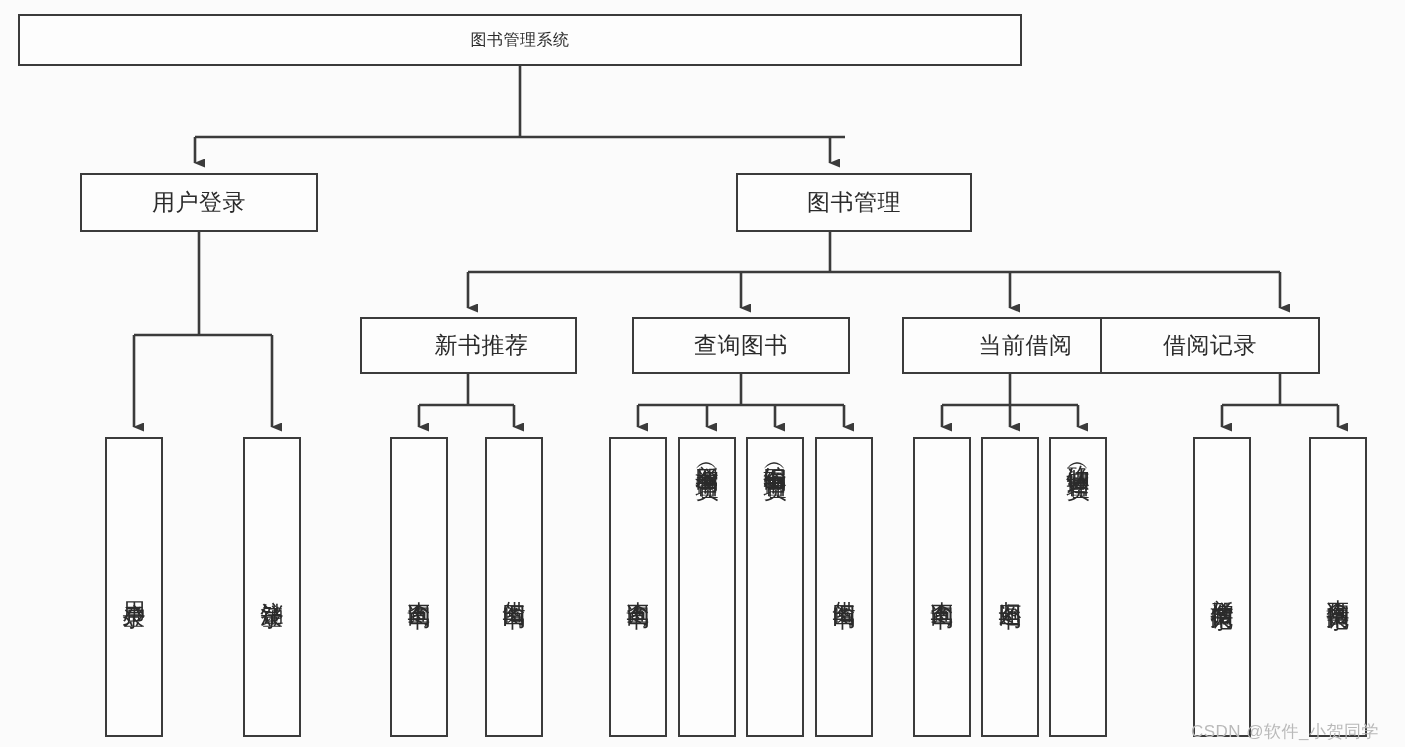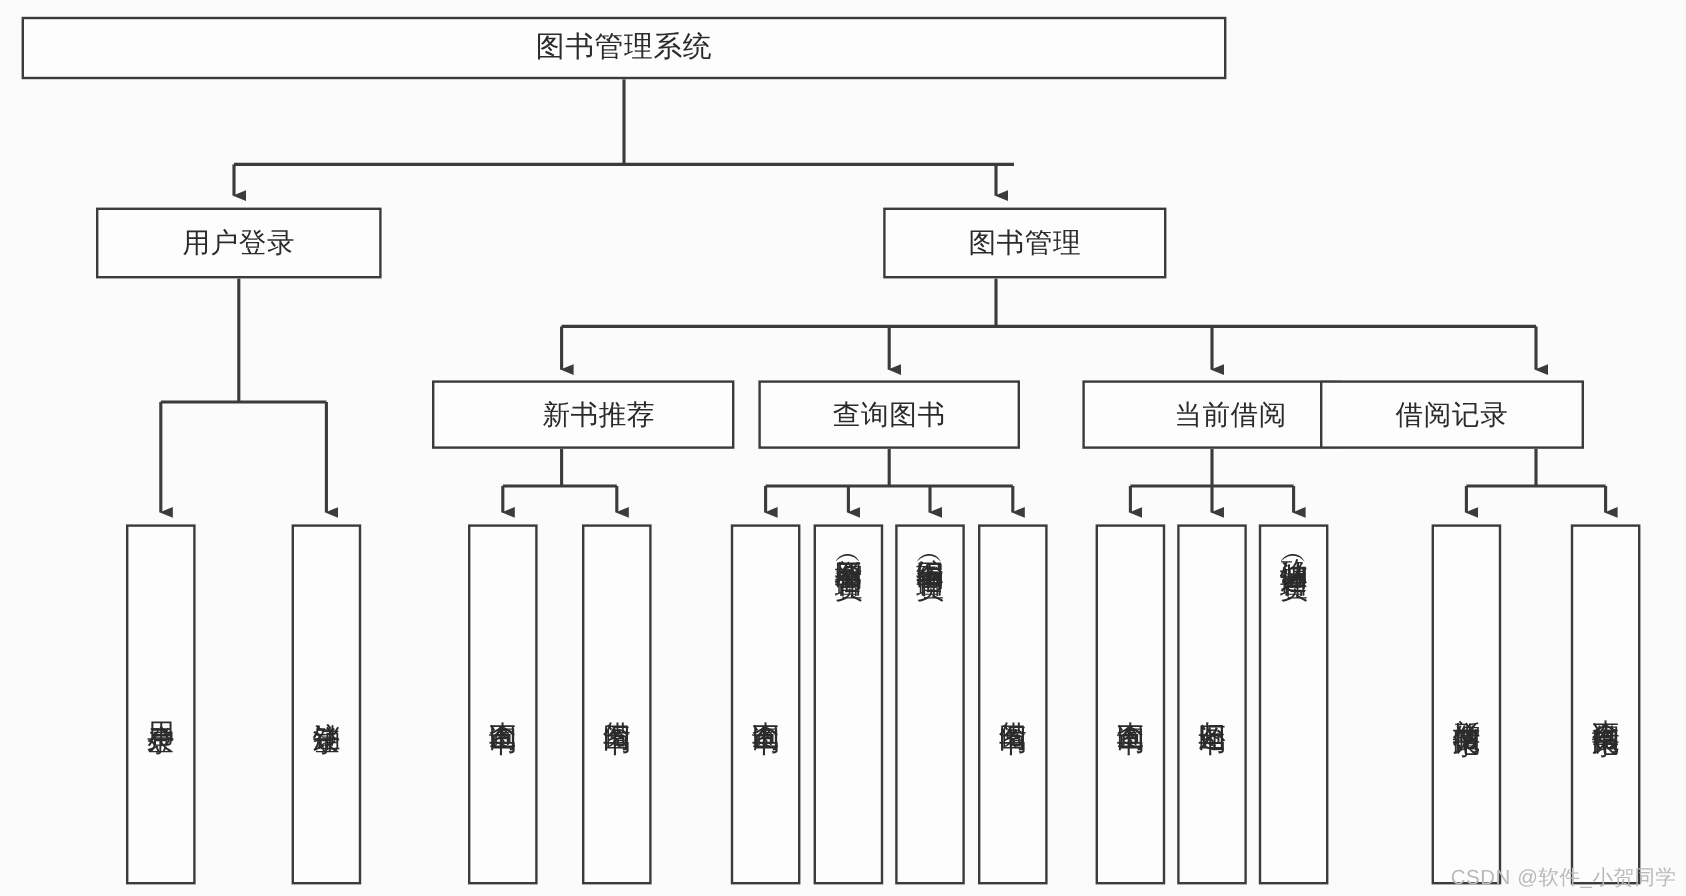--- a/index.html
+++ b/index.html
@@ -40,21 +40,21 @@
     display: block;
     letter-spacing: 0.5px;
     white-space: nowrap;
   }
   
   .node.horiz .node-label {
     font-size: 23px;
     line-height: 1.1;
   }
   .node.root .node-label {
-    font-size: 24px;
+    font-size: 16px;
   }
   
   .node.vert {
     align-items: flex-start;
     justify-content: center;
     padding-top: 8px;
   }
   .node.vert .node-label {
     writing-mode: vertical-rl;
     text-orientation: upright;
@@ -63,21 +63,21 @@
     letter-spacing: 2px;
     white-space: nowrap;
   }
   
   .node.vert.centered {
     align-items: center;
     padding-top: 0;
   }
   #watermark {
     position: absolute;
-    right: 8px;
+    right: 26px;
     bottom: 4px;
     font-size: 17px;
     color: #b9b9b9;
     letter-spacing: 0.5px;
     white-space: nowrap;
     user-select: none;
   }
 </style>
 </head>
 <body>
@@ -139,21 +139,21 @@
   </div>
 
   <div class="node horiz" style="left:80px; top:173px; width:238px; height:59px;">
     <span class="node-label">用户登录</span>
   </div>
 
   <div class="node horiz" style="left:736px; top:173px; width:236px; height:59px;">
     <span class="node-label">图书管理</span>
   </div>
 
-  <div class="node horiz" style="left:360px; top:317px; width:252px; height:57px;padding-left:26px;">
+  <div class="node horiz" style="left:360px; top:317px; width:217px; height:57px;padding-left:26px;">
     <span class="node-label">新书推荐</span>
   </div>
 
   <div class="node horiz" style="left:632px; top:317px; width:218px; height:57px;">
     <span class="node-label">查询图书</span>
   </div>
 
   <div class="node horiz" style="left:902px; top:317px; width:216px; height:57px;padding-left:31px;">
     <span class="node-label">当前借阅</span>
   </div>

